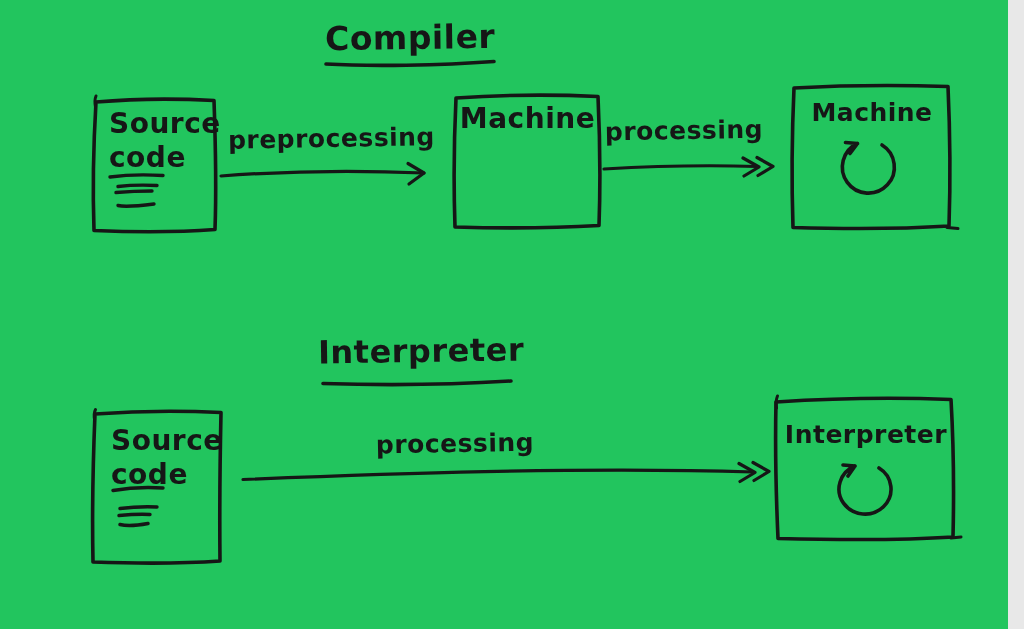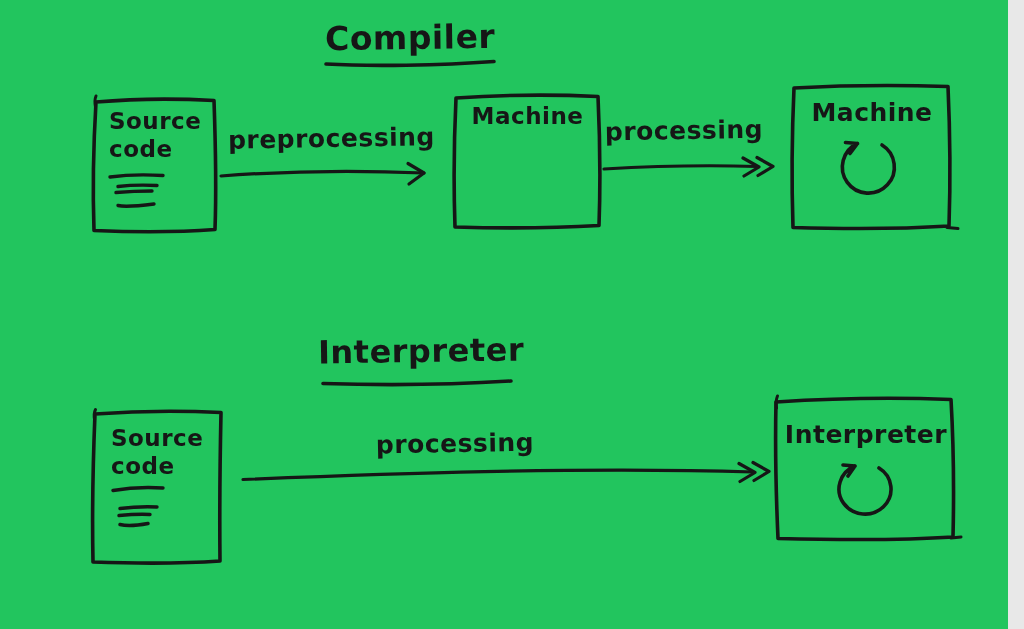--- a/index.html
+++ b/index.html
@@ -7,21 +7,21 @@
     position:relative;width:1008px;height:629px;background:#22c55e;
     overflow:hidden;font-family:"DejaVu Sans",sans-serif;color:#161616;
   }
   .strokes{position:absolute;left:0;top:0;width:1024px;height:629px;}
   .strokes path{fill:none;stroke:#161616;stroke-linecap:round;stroke-linejoin:round;}
   .hand{
     position:absolute;font-weight:700;color:#161616;white-space:nowrap;
     letter-spacing:0.5px;
   }
   .title{font-size:33px;transform:rotate(-0.8deg);}
-  .boxlabel{font-size:23px;line-height:1.22;}
+  .boxlabel{font-size:28px;line-height:1.22;}
   .arrowlabel{font-size:25px;transform:rotate(-1deg);}
   .center{text-align:center;}
 </style>
 </head>
 <body>
 
 <div class="canvas">
 
   <svg class="strokes" viewBox="0 0 1024 629">
     <g>

